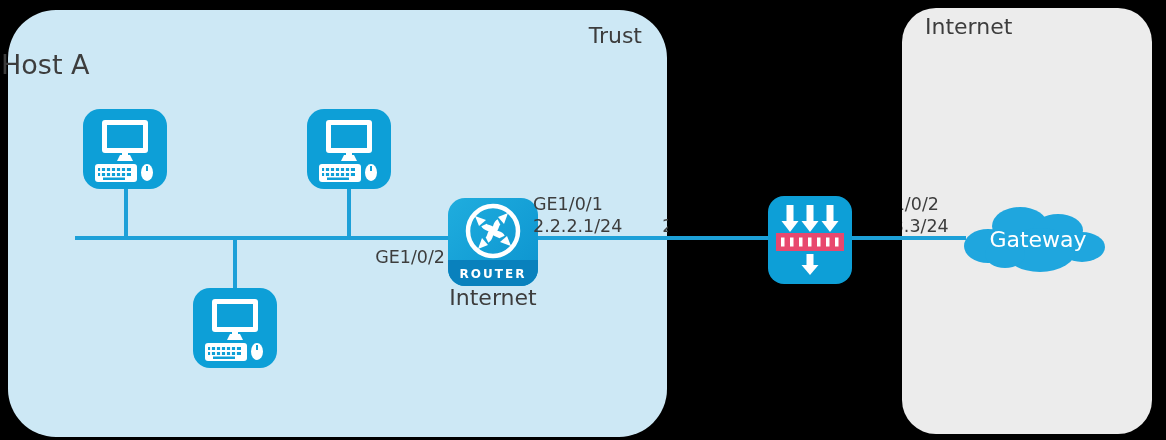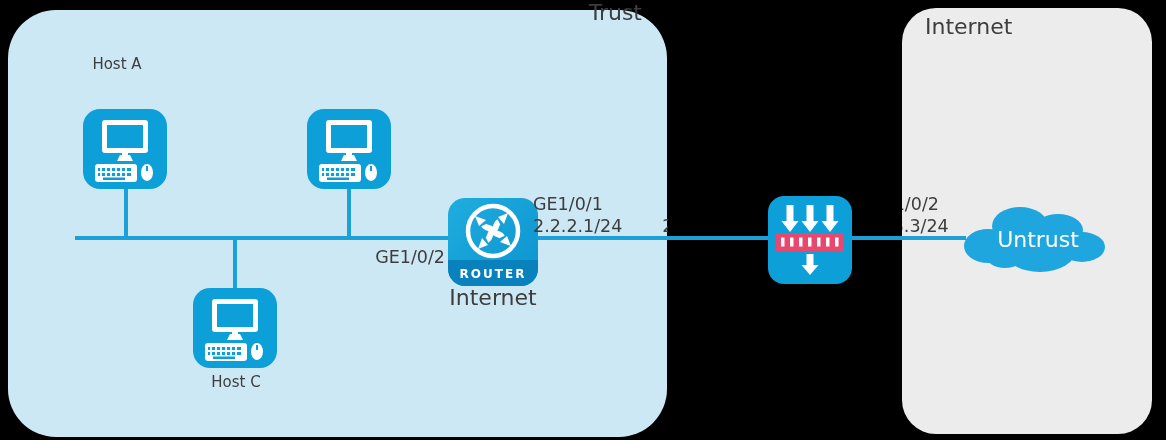--- a/index.html
+++ b/index.html
@@ -4,36 +4,36 @@
 <style>
   html,body{margin:0;padding:0;background:#000;}
   .canvas{
     position:relative;width:1166px;height:440px;background:#000;overflow:hidden;
     font-family:"DejaVu Sans",sans-serif;color:#3d3d3d;
   }
   .panel{position:absolute;z-index:0;}
   .panel-trust{left:8px;top:10px;width:659px;height:427px;border-radius:48px;background:#cde8f5;}
   .panel-untrust{left:902px;top:8px;width:250px;height:426px;border-radius:34px;background:#ececec;}
   .zone-label{position:absolute;z-index:3;font-size:22px;color:#3d3d3d;}
-  .zone-label-trust{left:540px;top:0;width:102px;text-align:right;}
+  .zone-label-trust{left:540px;top:23px;width:102px;text-align:right;}
   .zone-label-untrust{left:925px;top:14px;}
   .hline{position:absolute;z-index:1;height:4px;background:#1da0d8;}
   .vline{position:absolute;z-index:1;width:4px;background:#1da0d8;}
   .bus{left:75px;top:236px;width:891px;}
   .vA{left:124px;top:185px;height:53px;}
   .vB{left:347px;top:185px;height:53px;}
   .vC{left:233px;top:238px;height:54px;}
   .icon{position:absolute;z-index:2;}
   .host-icon-a{left:83px;top:109px;}
   .host-icon-b{left:307px;top:109px;}
   .host-icon-c{left:193px;top:288px;}
   .router-icon{left:448px;top:198px;}
   .firewall-icon{left:768px;top:196px;}
   .cloud-icon{left:960px;top:202px;}
-  .lbl{position:absolute;z-index:3;font-size:15px;line-height:25px;color:#3d3d3d;text-align:center;}
+  .lbl{position:absolute;z-index:3;font-size:27px;line-height:25px;color:#3d3d3d;}
   .lblA{left:1px;top:52px;width:232px;}
   .lblB{left:242px;top:52px;width:236px;}
   .lblC{left:120px;top:370px;width:232px;line-height:24px;}
   .if-lbl{position:absolute;z-index:3;font-size:17.5px;line-height:22px;color:#3d3d3d;}
   .ge101{left:533px;top:193px;text-align:left;}
   .ge102{left:335px;top:246px;width:110px;text-align:right;}
   .gw-name{position:absolute;z-index:3;left:443px;top:285px;width:100px;text-align:center;font-size:22px;color:#3d3d3d;}
   .clip{position:absolute;z-index:3;overflow:hidden;height:48px;}
   .clipL{left:560px;top:193px;width:108px;}
   .clipR{left:902px;top:193px;width:140px;}
@@ -116,21 +116,20 @@
         <rect x="27" y="64" width="2" height="3"></rect>
         <rect x="32" y="64" width="2" height="3"></rect>
         <rect x="37" y="64" width="2" height="3"></rect>
         <rect x="42" y="64" width="2" height="3"></rect>
     </g>
     <ellipse cx="64" cy="63.5" rx="6" ry="8.5" fill="#fff"></ellipse>
     <rect x="63" y="57" width="2" height="5" fill="#0d9fd7"></rect>
   </svg>
 
   <div class="lbl lblC">
-    <div>Host C</div>
   </div>
   <svg class="icon host-icon-c" width="84" height="80" viewBox="0 0 84 80">
     <rect x="0" y="0" width="84" height="80" rx="17" fill="#0d9fd7"></rect>
     <rect x="19" y="11" width="46" height="33" rx="3" fill="#fff"></rect>
     <rect x="24" y="16" width="36" height="23" fill="#0d9fd7"></rect>
     <rect x="39" y="44" width="6" height="4" fill="#fff"></rect>
     <polygon points="34,52 50,52 47,46 37,46" fill="#fff"></polygon>
     <rect x="12" y="55" width="42" height="18" rx="3" fill="#fff"></rect>
     <g fill="#0d9fd7">
       <rect x="15" y="59" width="33" height="3"></rect>
@@ -225,15 +224,15 @@
   <svg class="icon cloud-icon" width="150" height="75" viewBox="0 0 150 75">
     <g fill="#1fa6de">
       <ellipse cx="28" cy="44" rx="24" ry="17"></ellipse>
       <ellipse cx="60" cy="24" rx="28" ry="19"></ellipse>
       <ellipse cx="98" cy="28" rx="25" ry="16"></ellipse>
       <ellipse cx="122" cy="45" rx="23" ry="15"></ellipse>
       <ellipse cx="80" cy="48" rx="36" ry="22"></ellipse>
       <ellipse cx="45" cy="52" rx="20" ry="14"></ellipse>
     </g>
   </svg>
-  <div class="internet-label">Untrust</div>
+  <div class="internet-label">Gateway</div>
 
 </div>
 
 </body></html>

